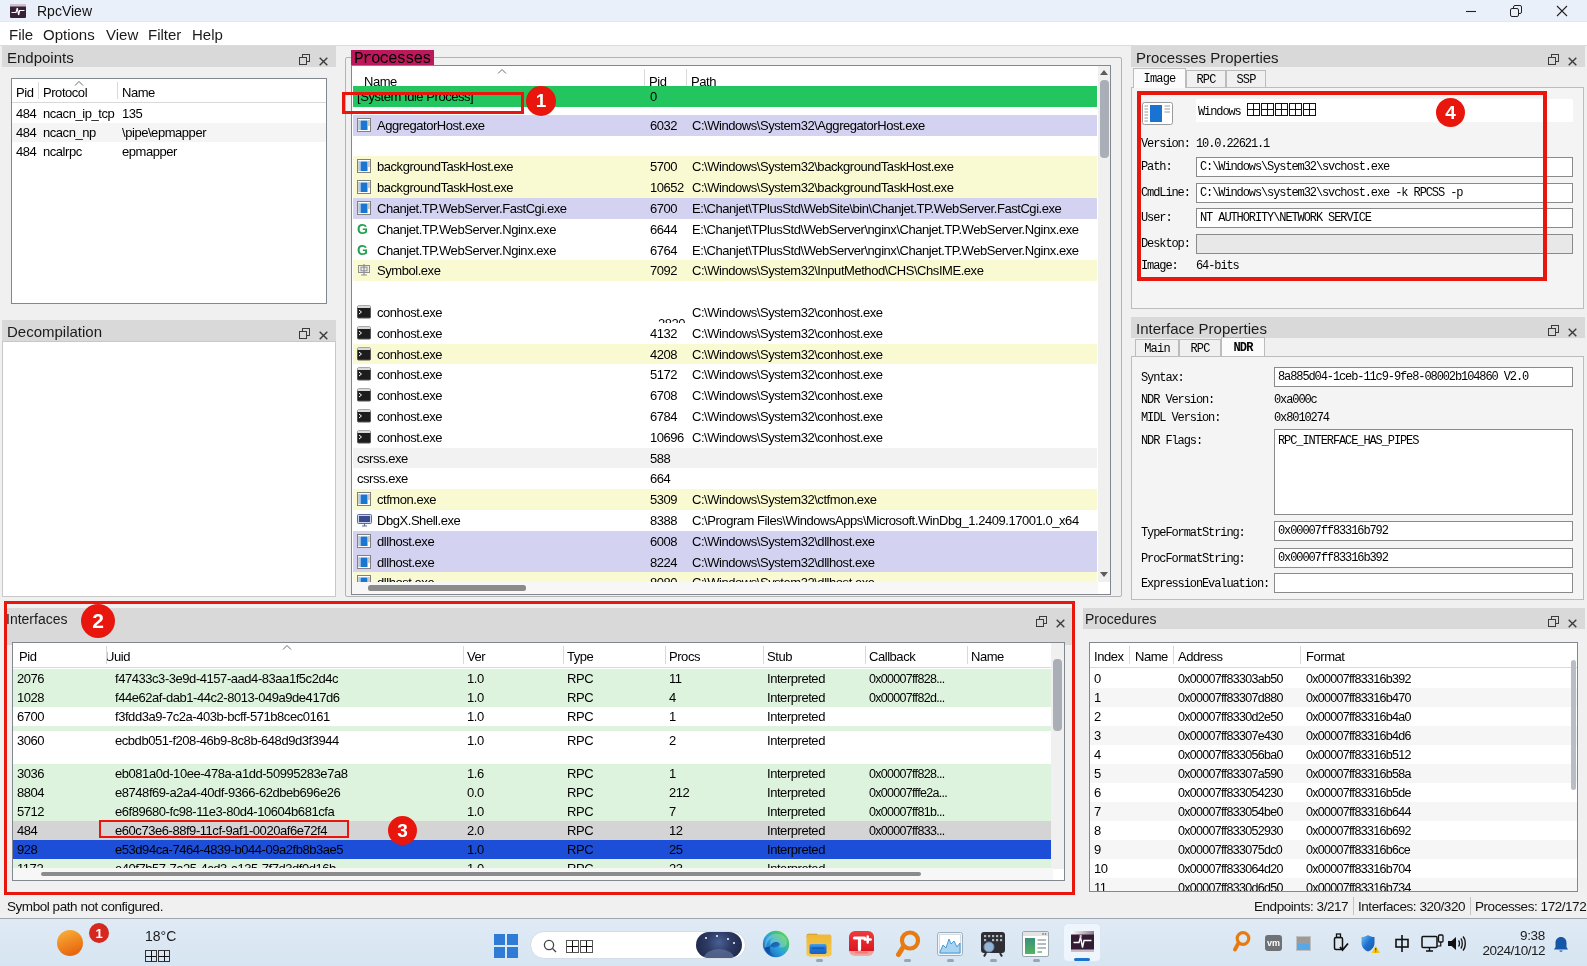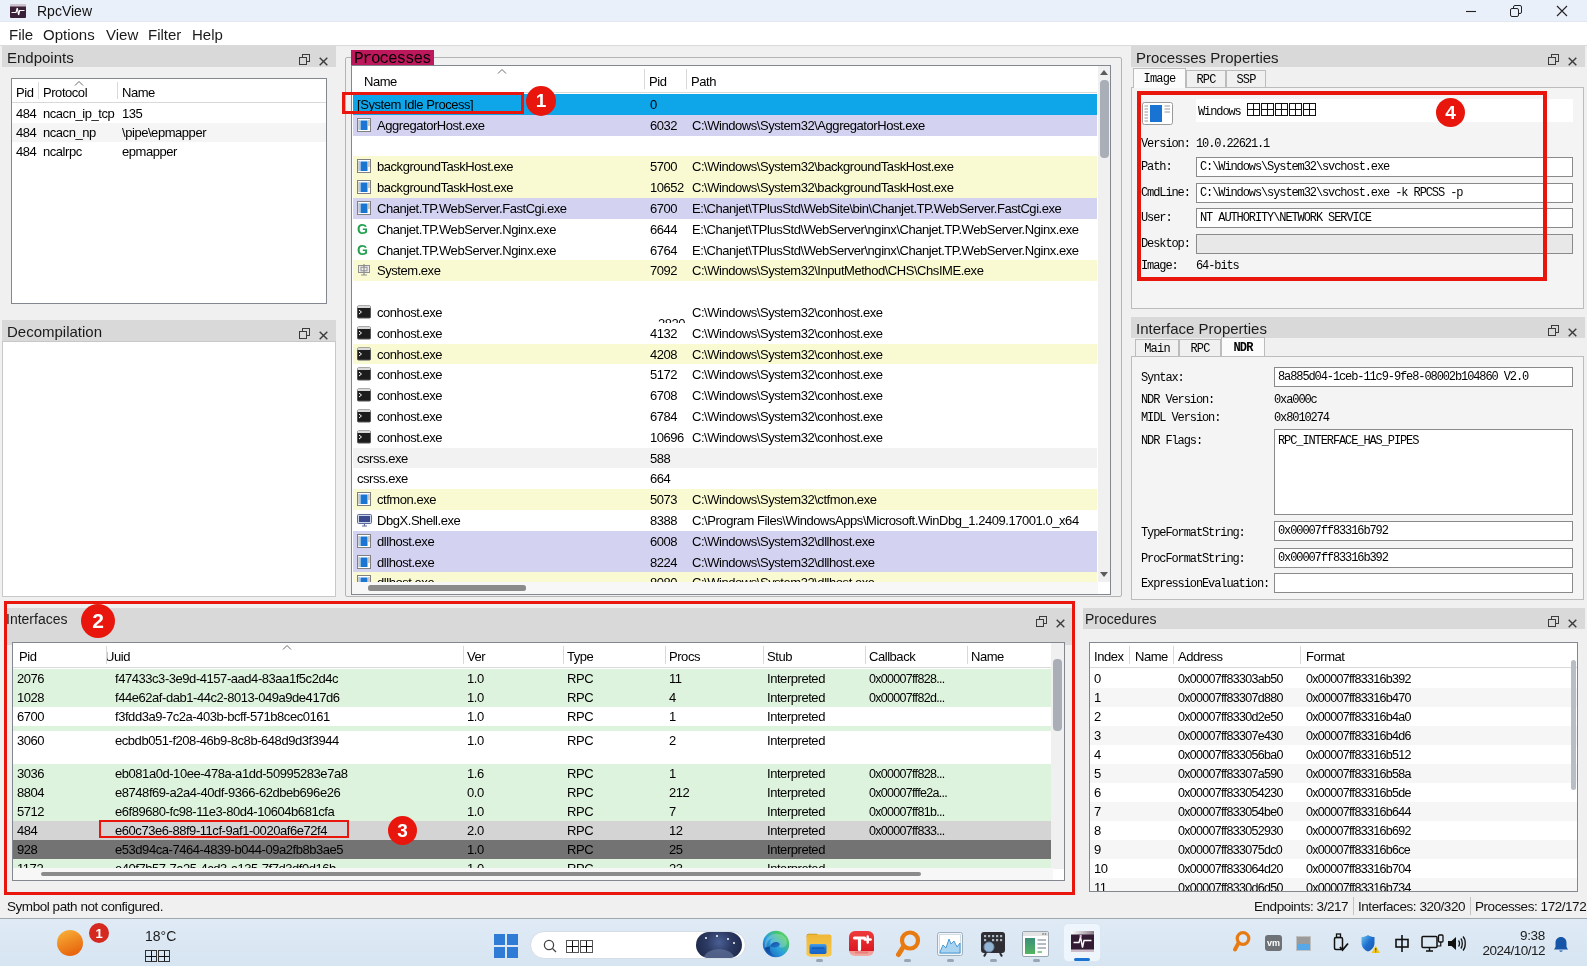--- a/index.html
+++ b/index.html
@@ -95,21 +95,21 @@
 <div class="abs" style="left:0;top:0;width:745px;height:27px;background:#fff;border-bottom:1px solid #d9d9d9;font-size:13px;letter-spacing:-0.45px;">
 <div class="abs" style="left:12px;top:8px;">Name</div>
 <div class="abs" style="left:297px;top:8px;">Pid</div>
 <div class="abs" style="left:339px;top:8px;">Path</div>
 <div class="hdrline" style="left:292px;"></div>
 <div class="hdrline" style="left:334px;"></div>
 <svg class="abs" style="left:145px;top:3px" width="10" height="5" viewBox="0 0 10 5">
         <path d="M1 4.5 L5 0.5 L9 4.5" fill="none" stroke="#6a6a6a"></path>
       </svg>
 </div>
-<div class="row" style="top:28px;background:#0ea5e9;">
+<div class="row" style="top:20px;background:#22c55e;">
 
 <div class="abs" style="left:4px;top:3px;">[System Idle Process]</div>
 <div class="abs" style="left:297px;top:3px;">0</div>
 <div class="abs" style="left:339px;top:3px;"></div>
     </div>
 <div class="row" style="top:49px;background:#d3d3f1;">
 <svg width="14" height="14" viewBox="0 0 14 14" style="position:absolute;left:4px;top:3px">
         <rect x="0.5" y="0.5" width="13" height="13" fill="#fff" stroke="#808080"></rect>
         <rect x="3.5" y="2.5" width="7" height="9.5" fill="#1b76d2"></rect>
         <path d="M1.2 3 H3 M1.2 5 H3 M1.2 7 H3 M1.2 9 H3 M1.2 11 H3 M11 3 H12.8 M11 5 H12.8 M11 7 H12.8" stroke="#8f8f8f" stroke-width="1"></path>
@@ -159,21 +159,21 @@
 <div class="abs" style="left:24px;top:3px;">Chanjet.TP.WebServer.Nginx.exe</div>
 <div class="abs" style="left:297px;top:3px;">6764</div>
 <div class="abs" style="left:339px;top:3px;">E:\Chanjet\TPlusStd\WebServer\nginx\Chanjet.TP.WebServer.Nginx.exe</div>
     </div>
 <div class="row" style="top:194px;background:#fafad2;">
 <svg width="14" height="14" viewBox="0 0 14 14" style="position:absolute;left:4px;top:3px">
         <rect x="1.5" y="2.5" width="11" height="7" fill="#eee" stroke="#8f8f8f"></rect>
         <path d="M7 1 V12 M4 12 H10" stroke="#8f8f8f" stroke-width="1.2"></path>
         <rect x="4" y="4.2" width="6" height="3.6" fill="none" stroke="#8f8f8f"></rect>
       </svg>
-<div class="abs" style="left:24px;top:3px;">System.exe</div>
+<div class="abs" style="left:24px;top:3px;">Symbol.exe</div>
 <div class="abs" style="left:297px;top:3px;">7092</div>
 <div class="abs" style="left:339px;top:3px;">C:\Windows\System32\InputMethod\CHS\ChsIME.exe</div>
     </div>
 <div class="row" style="top:236px;background:#ffffff;">
 <svg width="14" height="14" viewBox="0 0 14 14" style="position:absolute;left:4px;top:3px">
         <rect x="0.5" y="1" width="13" height="12" rx="1" fill="#1c1c1c" stroke="#555"></rect>
         <rect x="0.5" y="1" width="13" height="2" fill="#d9d9d9"></rect>
         <path d="M2 5 L4.5 7 L2 9" stroke="#fff" stroke-width="1" fill="none"></path>
       </svg>
 <div class="abs" style="left:24px;top:3px;">conhost.exe</div>
@@ -252,21 +252,21 @@
 <div class="abs" style="left:297px;top:3px;">664</div>
 <div class="abs" style="left:339px;top:3px;"></div>
     </div>
 <div class="row" style="top:423px;background:#fafad2;">
 <svg width="14" height="14" viewBox="0 0 14 14" style="position:absolute;left:4px;top:3px">
         <rect x="0.5" y="0.5" width="13" height="13" fill="#fff" stroke="#808080"></rect>
         <rect x="3.5" y="2.5" width="7" height="9.5" fill="#1b76d2"></rect>
         <path d="M1.2 3 H3 M1.2 5 H3 M1.2 7 H3 M1.2 9 H3 M1.2 11 H3 M11 3 H12.8 M11 5 H12.8 M11 7 H12.8" stroke="#8f8f8f" stroke-width="1"></path>
       </svg>
 <div class="abs" style="left:24px;top:3px;">ctfmon.exe</div>
-<div class="abs" style="left:297px;top:3px;">5073</div>
+<div class="abs" style="left:297px;top:3px;">5309</div>
 <div class="abs" style="left:339px;top:3px;">C:\Windows\System32\ctfmon.exe</div>
     </div>
 <div class="row" style="top:444px;background:#ffffff;">
 <svg width="15" height="14" viewBox="0 0 15 14" style="position:absolute;left:4px;top:3px">
         <rect x="0.5" y="1.5" width="14" height="9" rx="1" fill="#cdd7e8" stroke="#5e6a9e"></rect>
         <rect x="2" y="3" width="11" height="6" fill="#3b4a8c"></rect>
         <path d="M5 13 H10 M7.5 10.5 V13" stroke="#5e6a9e" stroke-width="1.2"></path>
       </svg>
 <div class="abs" style="left:24px;top:3px;">DbgX.Shell.exe</div>
 <div class="abs" style="left:297px;top:3px;text-align:right;">8388</div>
@@ -492,21 +492,21 @@
     </div>
 <div class="abs" style="left:0;top:178px;width:1039px;height:19px;background:#d4d4d4;font-size:13px;letter-spacing:-0.45px;white-space:nowrap;overflow:hidden;">
 <div class="abs" style="left:4px;top:2px;">484</div>
 <div class="abs" style="left:102px;top:2px;">e60c73e6-88f9-11cf-9af1-0020af6e72f4</div>
 <div class="abs" style="left:454px;top:2px;">2.0</div>
 <div class="abs" style="left:554px;top:2px;">RPC</div>
 <div class="abs" style="left:656px;top:2px;">12</div>
 <div class="abs" style="left:754px;top:2px;">Interpreted</div>
 <div class="abs" style="left:856px;top:2.5px;font-size:12.5px;letter-spacing:-0.7px;">0x00007ff833...</div>
     </div>
-<div class="abs" style="left:0;top:197px;width:1039px;height:19px;background:#737373;font-size:13px;letter-spacing:-0.45px;white-space:nowrap;overflow:hidden;">
+<div class="abs" style="left:0;top:197px;width:1039px;height:19px;background:#1d4ed8;font-size:13px;letter-spacing:-0.45px;white-space:nowrap;overflow:hidden;">
 <div class="abs" style="left:4px;top:2px;">928</div>
 <div class="abs" style="left:102px;top:2px;">e53d94ca-7464-4839-b044-09a2fb8b3ae5</div>
 <div class="abs" style="left:454px;top:2px;">1.0</div>
 <div class="abs" style="left:554px;top:2px;">RPC</div>
 <div class="abs" style="left:656px;top:2px;">25</div>
 <div class="abs" style="left:754px;top:2px;">Interpreted</div>
 <div class="abs" style="left:856px;top:2.5px;font-size:12.5px;letter-spacing:-0.7px;"></div>
     </div>
 <div class="abs" style="left:0;top:216px;width:1039px;height:17px;background:#def3de;font-size:13px;letter-spacing:-0.45px;white-space:nowrap;overflow:hidden;">
 <div class="abs" style="left:4px;top:2px;">1172</div>

